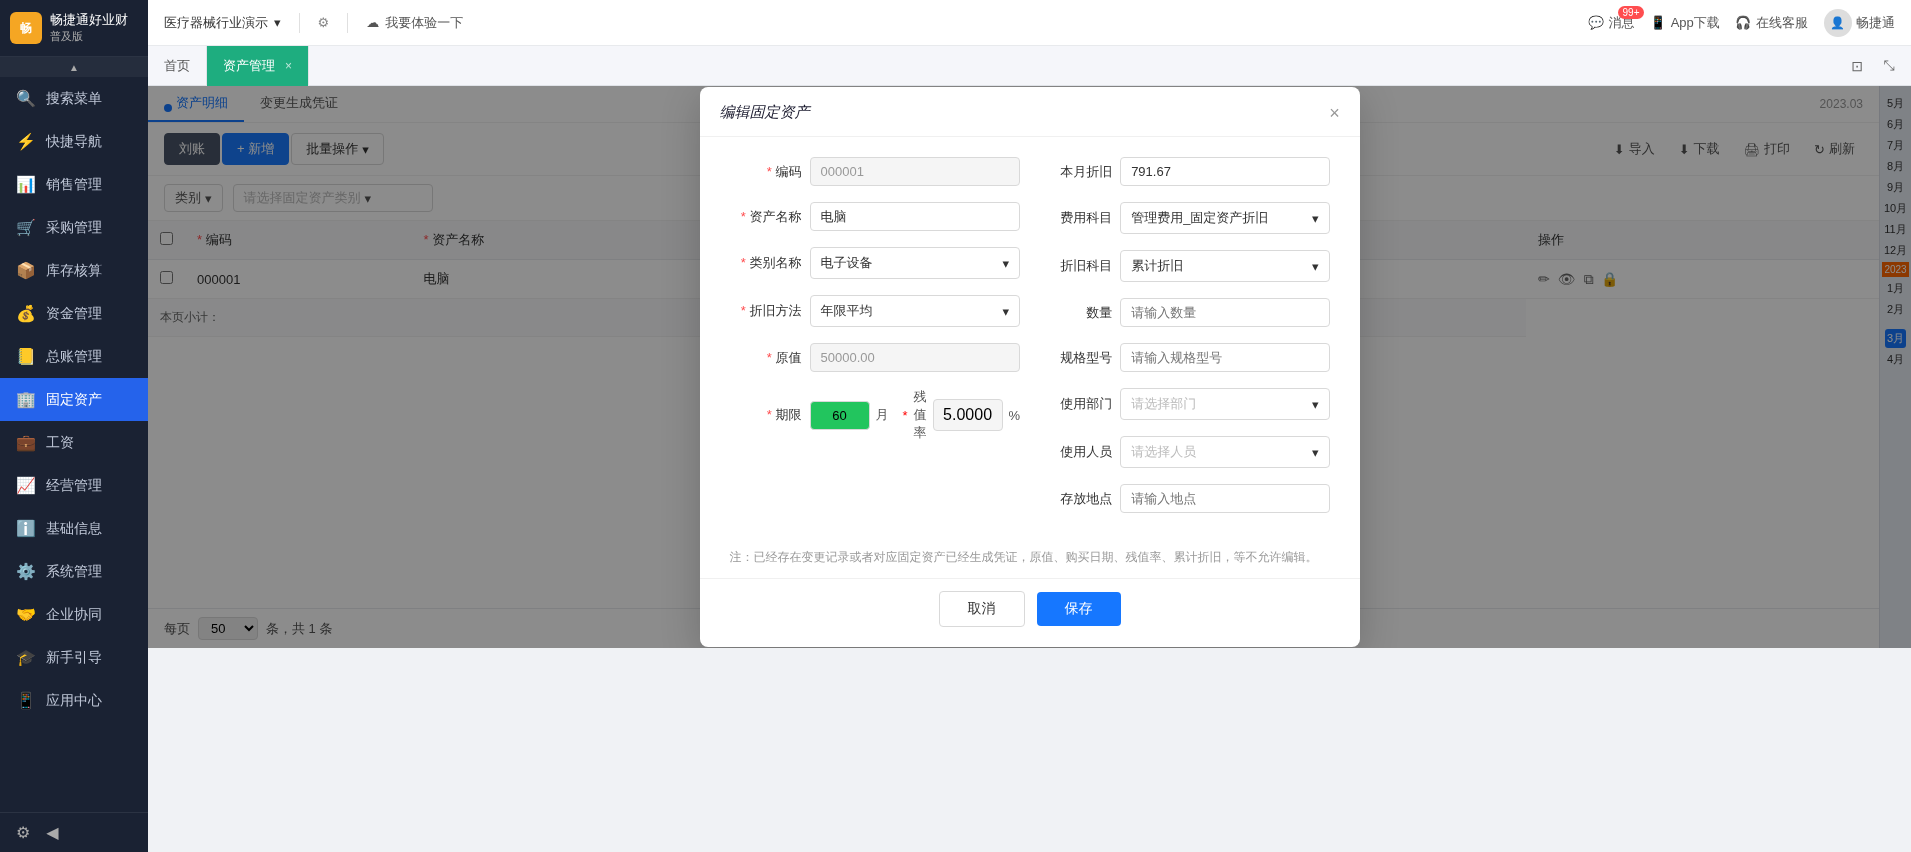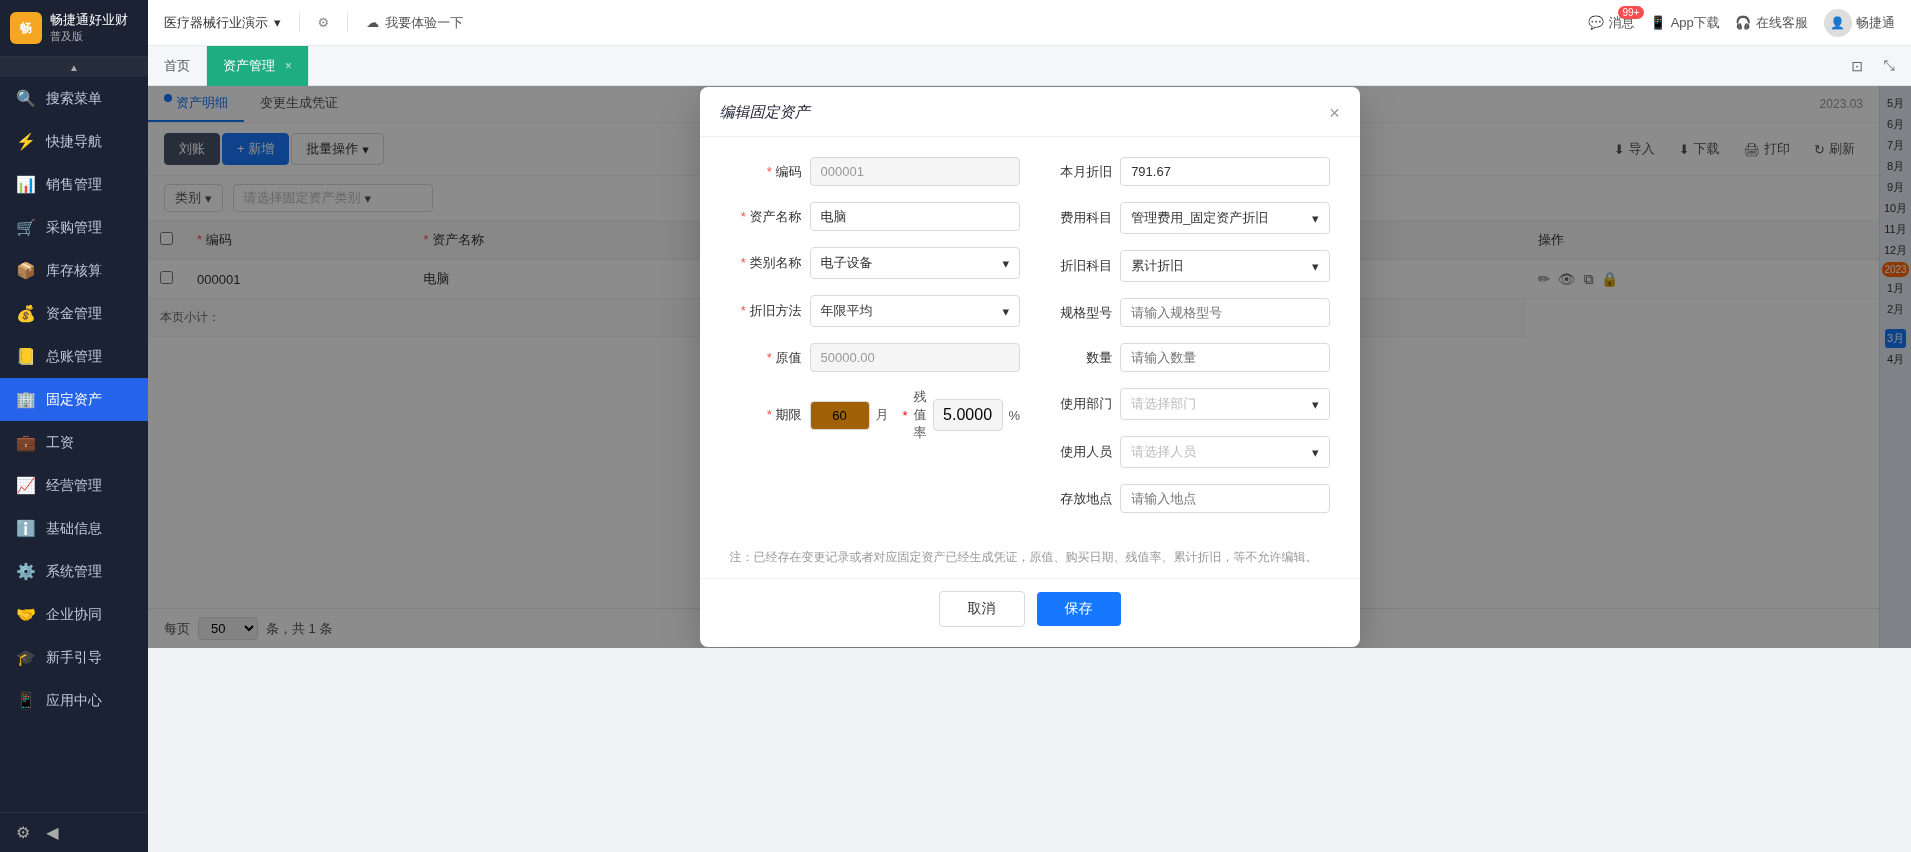--- a/index.html
+++ b/index.html
@@ -403,21 +403,21 @@
       align-items: center;
       gap: 6px;
     }
     .form-period-input {
       width: 60px;
       border: 1px solid #d9d9d9;
       border-radius: 4px;
       padding: 6px 10px;
       font-size: 13px;
       text-align: center;
-      background: #a16207;
+      background: #22c55e;
     }
     .form-period-unit {
       font-size: 13px; color: #555;
     }
     .form-residual-input {
       width: 70px;
       border: 1px solid #d9d9d9;
       border-radius: 4px;
       padding: 6px 8px;
       font-size: 16px;
@@ -456,21 +456,21 @@
       background: #1677ff;
     }
 
     .sub-total-row td {
       background: #f9fafb;
       color: #666;
       font-size: 12px;
     }
 
     .asset-明细-tab {
-      display: flex; align-items: flex-start; gap: 4px;
+      display: flex; align-items: flex-end; gap: 4px;
       padding: 8px 16px;
       font-size: 13px;
       border-bottom: 2px solid #1677ff;
       color: #1677ff;
       cursor: pointer;
     }
     .asset-凭证-tab {
       display: flex; align-items: center; gap: 4px;
       padding: 8px 16px;
       font-size: 13px;
@@ -723,21 +723,21 @@
 
     <div class="right-panel">
       <div class="date-right">5月</div>
       <div class="date-right">6月</div>
       <div class="date-right">7月</div>
       <div class="date-right">8月</div>
       <div class="date-right">9月</div>
       <div class="date-right">10月</div>
       <div class="date-right">11月</div>
       <div class="date-right">12月</div>
-      <div class="date-right" style="background:#ff6600;color:#fff;border-radius:7px;font-size:10px;">2023</div>
+      <div class="date-right" style="background:#ff6600;color:#fff;border-radius:0;font-size:10px;">2023</div>
       <div class="date-right">1月</div>
       <div class="date-right">2月</div>
       <div class="date-right" style="background:#1677ff;color:#fff;border-radius:3px;margin-top:8px;">3月</div>
       <div class="date-right">4月</div>
     </div>
 
     <div class="modal-overlay">
       <div class="modal">
 
         <div class="modal-header">
@@ -812,27 +812,27 @@
 
             <div class="form-row">
               <span class="form-label">折旧科目</span>
               <div class="form-select">
                 <span>累计折旧</span>
                 <span>▾</span>
               </div>
             </div>
 
             <div class="form-row">
+              <span class="form-label">数量</span>
+              <input class="form-input" type="text" placeholder="请输入数量" style="">
+            </div>
+
+            <div class="form-row">
               <span class="form-label">规格型号</span>
               <input class="form-input" type="text" placeholder="请输入规格型号" style="">
-            </div>
-
-            <div class="form-row">
-              <span class="form-label">数量</span>
-              <input class="form-input" type="text" placeholder="请输入数量" style="">
             </div>
 
             <div class="form-row">
               <span class="form-label">使用部门</span>
               <div class="form-select">
                 <span style="color:#bbb;">请选择部门</span>
                 <span>▾</span>
               </div>
             </div>
 

